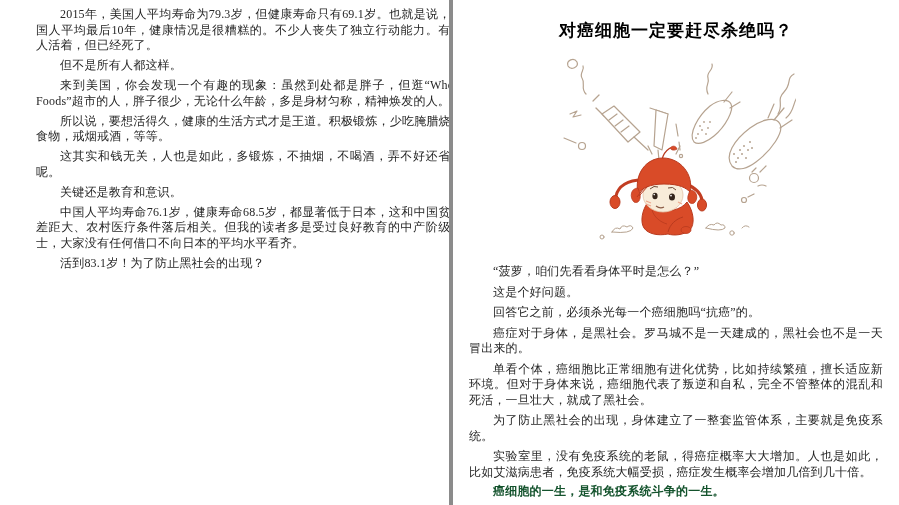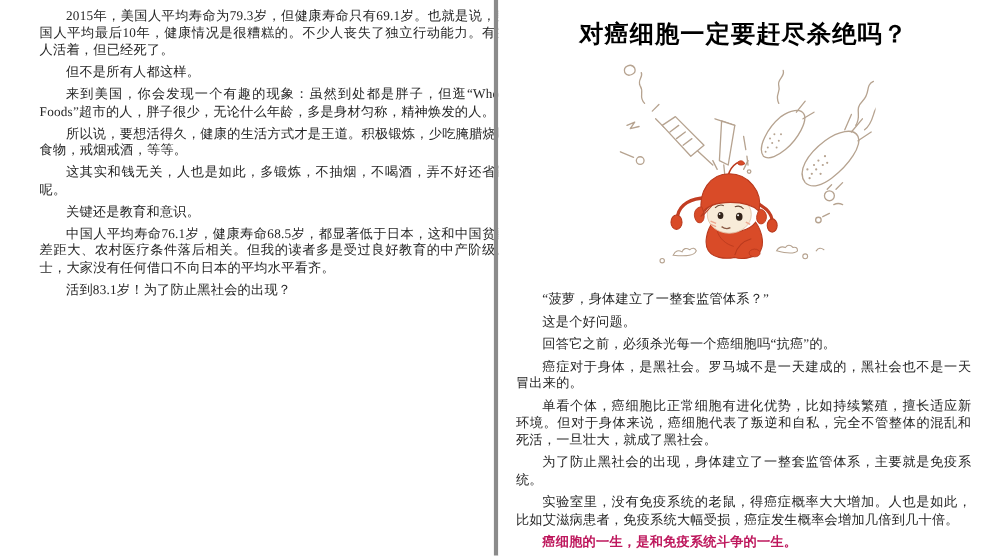--- a/index.html
+++ b/index.html
@@ -11,23 +11,23 @@
   }
   .page{position:absolute;top:0;height:505px;box-sizing:border-box;background:#ffffff;}
   .page-left{left:0;width:479px;padding:7px 16px 0 36px;}
   .page-right{left:453px;width:446px;padding:20px 16px 0 16px;}
   .divider{position:absolute;left:449px;top:0;width:4px;height:505px;background:#8b8b8b;}
   p.body-par{
     font-size:12px;line-height:15.5px;margin:0 0 4.5px 0;
     text-align:justify;text-indent:2em;letter-spacing:0.2px;
   }
   .page-right p.body-par{margin-bottom:5px;}
-  p.body-par.emph{font-weight:bold;color:#be185d;}
+  p.body-par.emph{font-weight:bold;color:#14532d;font-family:Liberation Mono, monospace;}
   h1.chapter-title{
-    font-size:22px;line-height:22px;font-weight:bold;color:#000;
+    font-size:17px;line-height:22px;font-weight:bold;color:#000;
     text-align:center;margin:0;letter-spacing:1px;
   }
   .illo{width:240px;height:200px;margin:8px auto 14px auto;}
   .illo svg{display:block;width:240px;height:200px;}
 </style>
 </head>
 <body>
 
 <div style="position:relative;width:899px;height:505px;">
 
@@ -149,21 +149,21 @@
         <g stroke="#b6a390" stroke-width="1" fill="#ffffff" stroke-linecap="round">
           <path d="M56,182 q3,-6 8,-3 q2,-5 7,-2 q4,-3 6,1 q-2,6 -21,4 z"></path>
           <path d="M150,178 q3,-5 8,-3 q3,-4 7,0 q4,-1 4,3 q-4,4 -19,0 z"></path>
           <circle cx="46" cy="187" r="2"></circle>
           <circle cx="176" cy="183" r="2.2"></circle>
           <path d="M186,178 q3,-4 7,-1" fill="none"></path>
         </g>
       </svg>
     </div>
 
-    <p class="body-par">“菠萝，身体建立了一整套监管体系？”</p>
+    <p class="body-par">“菠萝，咱们先看看身体平时是怎么？”</p>
     <p class="body-par">这是个好问题。</p>
     <p class="body-par">回答它之前，必须杀光每一个癌细胞吗“抗癌”的。</p>
     <p class="body-par">癌症对于身体，是黑社会。罗马城不是一天建成的，黑社会也不是一天冒出来的。</p>
     <p class="body-par">单看个体，癌细胞比正常细胞有进化优势，比如持续繁殖，擅长适应新环境。但对于身体来说，癌细胞代表了叛逆和自私，完全不管整体的混乱和死活，一旦壮大，就成了黑社会。</p>
     <p class="body-par">为了防止黑社会的出现，身体建立了一整套监管体系，主要就是免疫系统。</p>
     <p class="body-par">实验室里，没有免疫系统的老鼠，得癌症概率大大增加。人也是如此，比如艾滋病患者，免疫系统大幅受损，癌症发生概率会增加几倍到几十倍。</p>
     <p class="body-par emph">癌细胞的一生，是和免疫系统斗争的一生。</p>
 
   </section>
 

